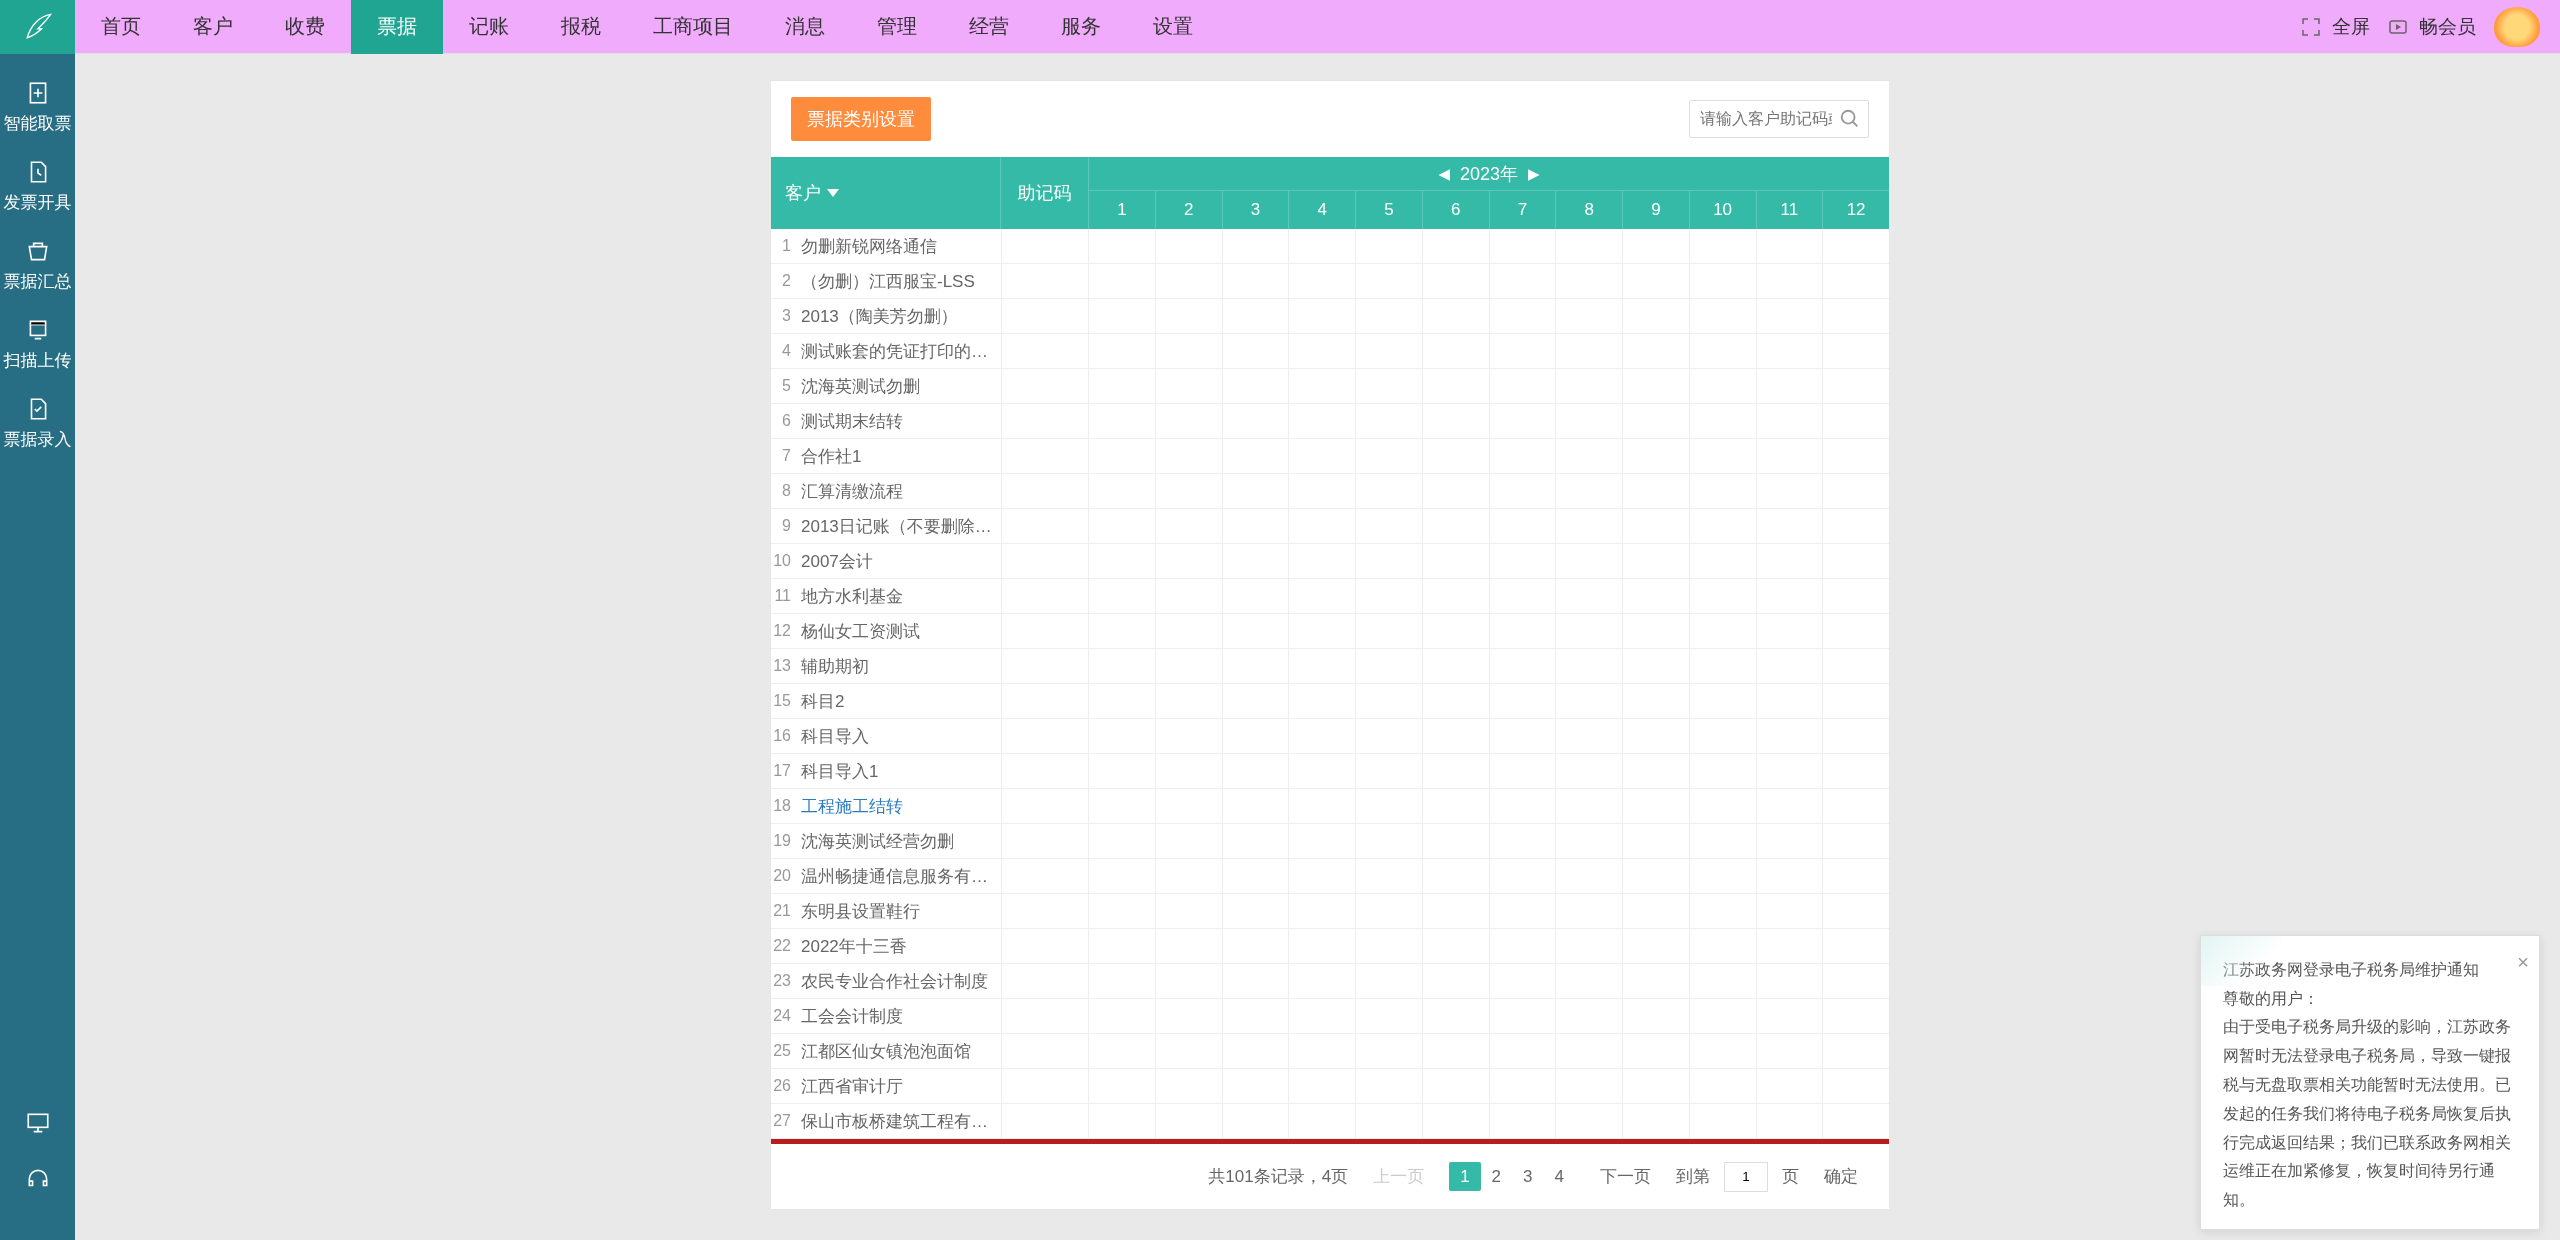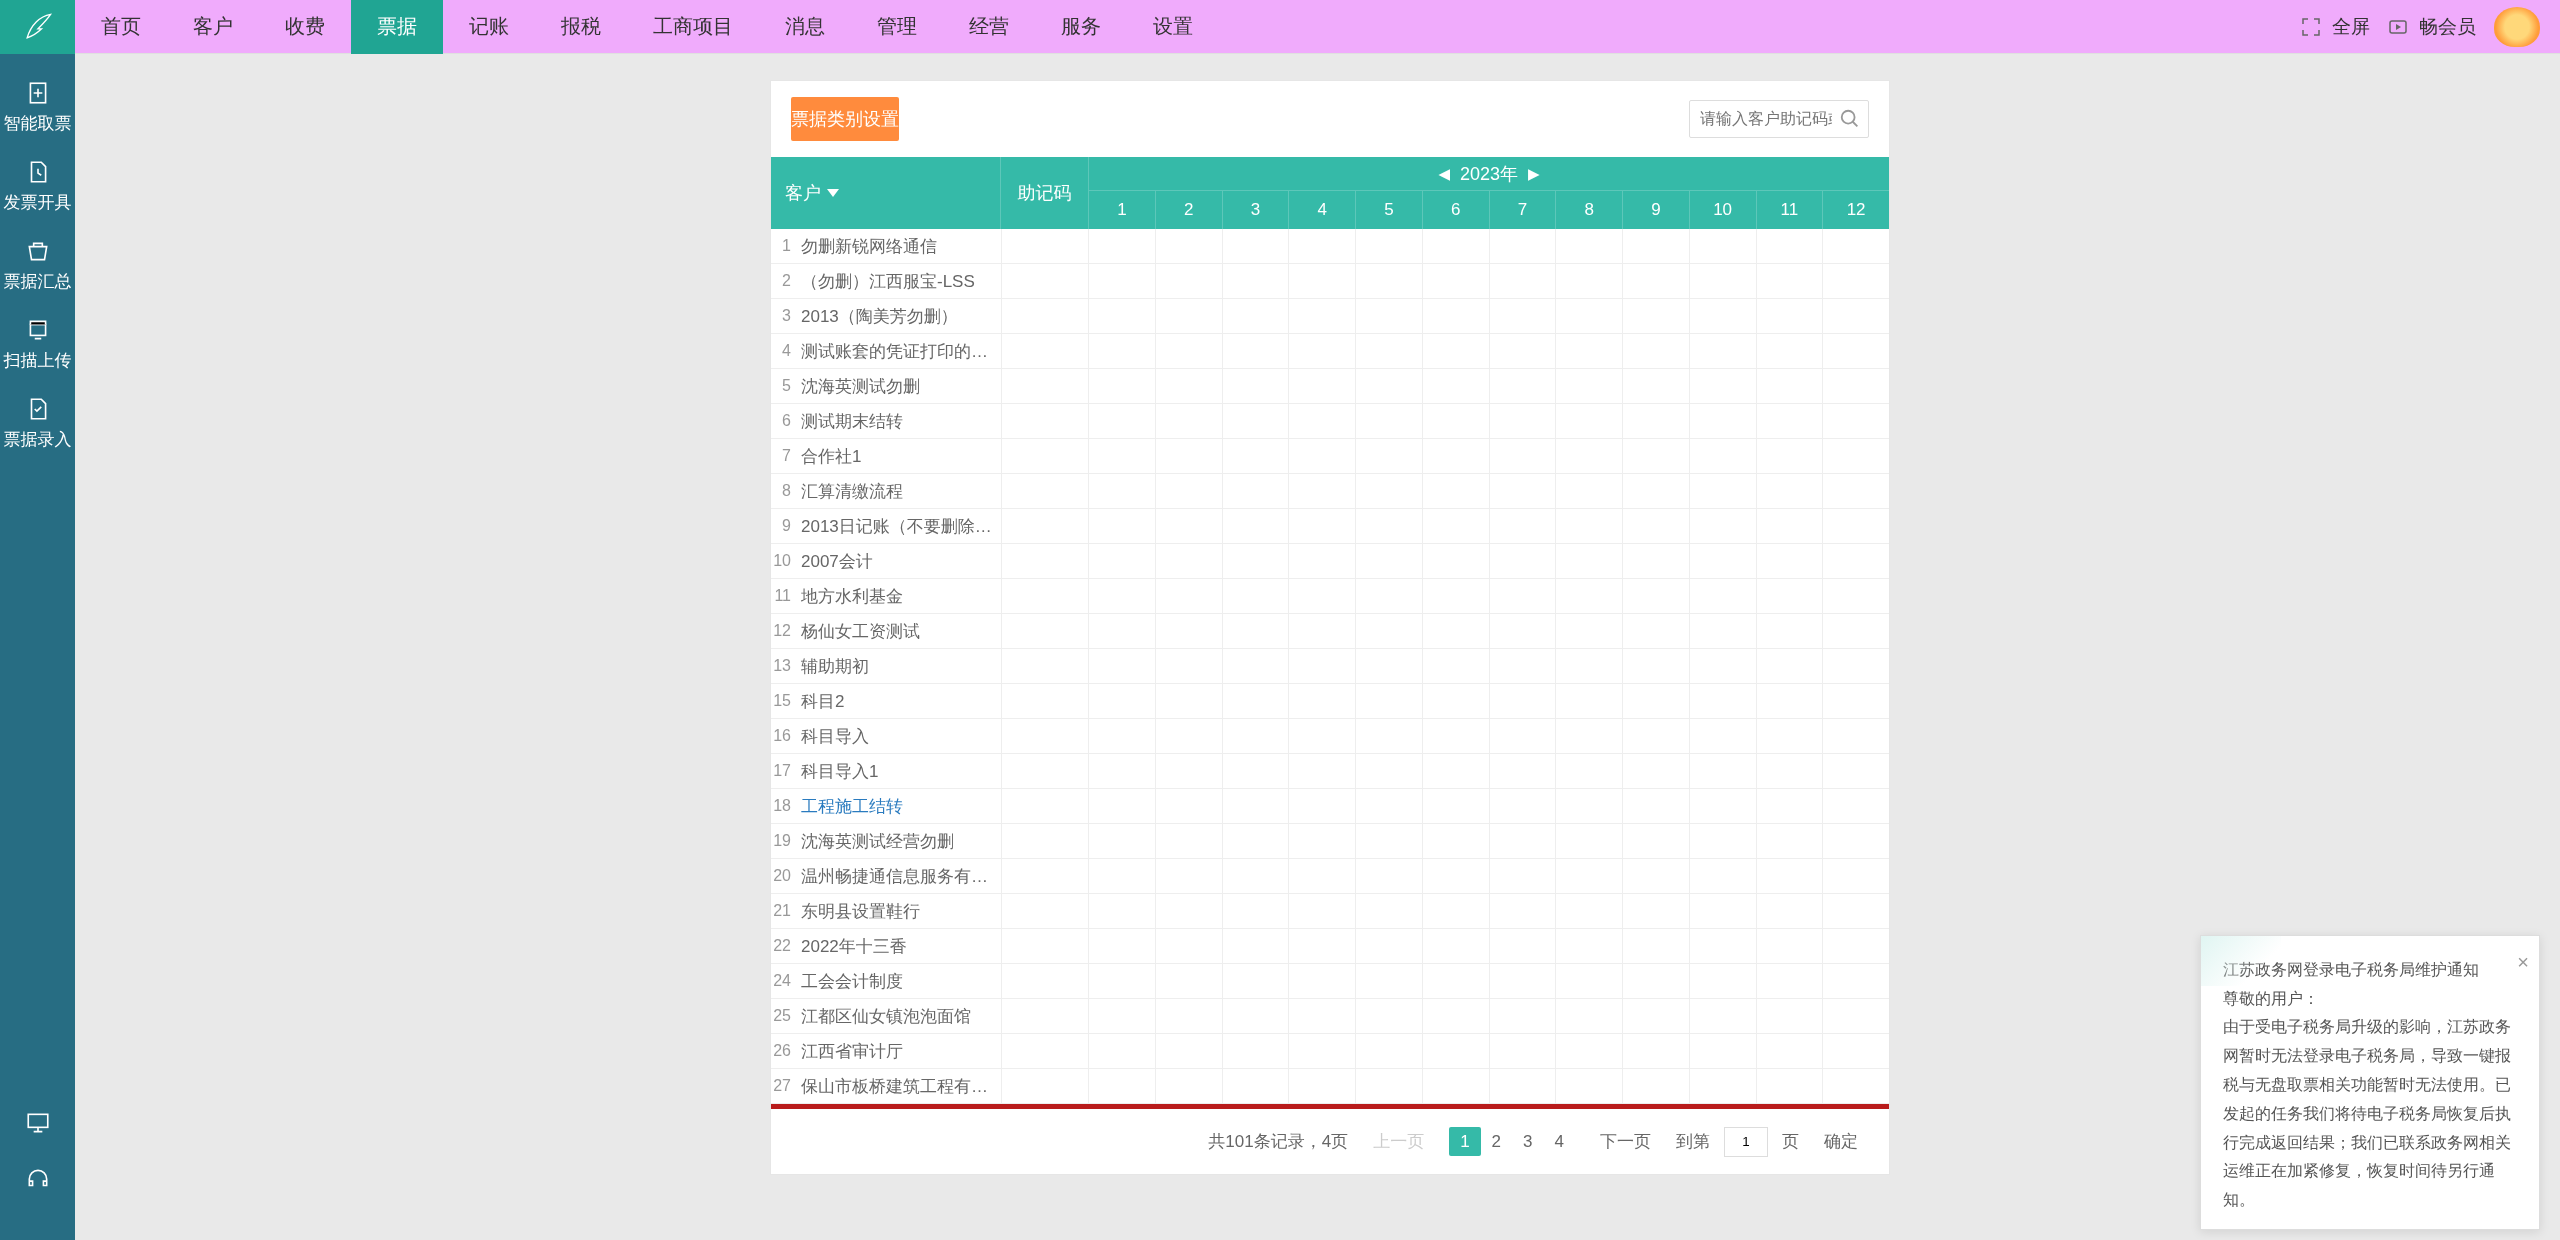--- a/index.html
+++ b/index.html
@@ -12,21 +12,21 @@
 .nav a.active{background:#20a593;color:#fff}
 .top-right{margin-left:auto;display:flex;align-items:center;padding-right:20px;gap:18px}
 .top-right .item{display:flex;align-items:center;gap:11px;font-size:19px;color:#333;cursor:pointer}
 .avatar{width:46px;height:40px;background:radial-gradient(circle,#ffd87a 40%,#ff9c3a 70%);border-radius:50% 50% 45% 45%;position:relative}
 .sidebar{position:absolute;top:54px;left:0;bottom:0;width:75px;background:#276d83;display:flex;flex-direction:column;align-items:center;padding-top:14px}
 .side-item{width:100%;color:#fff;text-align:center;padding:12px 0;cursor:pointer;font-size:17px}
 .side-item .ic{display:block;margin:0 auto 6px;width:30px;height:26px}
 .side-bottom{margin-top:auto;padding-bottom:30px;width:100%}
 .main{position:absolute;top:80px;left:770px;width:1120px;background:#fff;border:1px solid #e6e6e6}
 .main-head{padding:16px 20px;display:flex;align-items:center}
-.btn-orange{background:#ff8b3d;color:#fff;border:none;padding:10px 0;font-size:18px;border-radius:2px;cursor:pointer}
+.btn-orange{background:#ff8b3d;color:#fff;border:none;padding:10px 16px;font-size:18px;border-radius:2px;cursor:pointer}
 .search{margin-left:auto;position:relative}
 .search input{width:180px;height:38px;border:1px solid #ddd;padding:0 36px 0 10px;font-size:16px;color:#333;border-radius:2px}
 .search .sicon{position:absolute;right:8px;top:8px;width:22px;height:22px;color:#999}
 .thead{display:flex;background:#35baa8;color:#fff;font-size:18px}
 .th-cust{width:230px;padding:24px 14px;border-right:1px solid rgba(255,255,255,.2);display:flex;align-items:center;gap:6px}
 .th-code{width:88px;padding:24px 10px;border-right:1px solid rgba(255,255,255,.2);display:flex;align-items:center;justify-content:center}
 .th-year{flex:1;display:flex;flex-direction:column}
 .year-row{height:34px;display:flex;align-items:center;justify-content:center;gap:10px;border-bottom:1px solid rgba(255,255,255,.2)}
 .year-row span{cursor:pointer}
 .months{display:flex;flex:1}
@@ -567,20 +567,39 @@
           <div></div>
           <div></div>
           <div></div>
           <div></div>
           <div></div>
           <div></div>
           <div></div>
         </div>
       </div>
       <div class="row">
+        <span class="idx">23</span>
+        <span class="name">农民专业合作社会计制度</span>
+        <span class="code"></span>
+        <div class="cells">
+          <div></div>
+          <div></div>
+          <div></div>
+          <div></div>
+          <div></div>
+          <div></div>
+          <div></div>
+          <div></div>
+          <div></div>
+          <div></div>
+          <div></div>
+          <div></div>
+        </div>
+      </div>
+      <div class="row">
         <span class="idx">24</span>
         <span class="name">工会会计制度</span>
         <span class="code"></span>
         <div class="cells">
           <div></div>
           <div></div>
           <div></div>
           <div></div>
           <div></div>
           <div></div>

